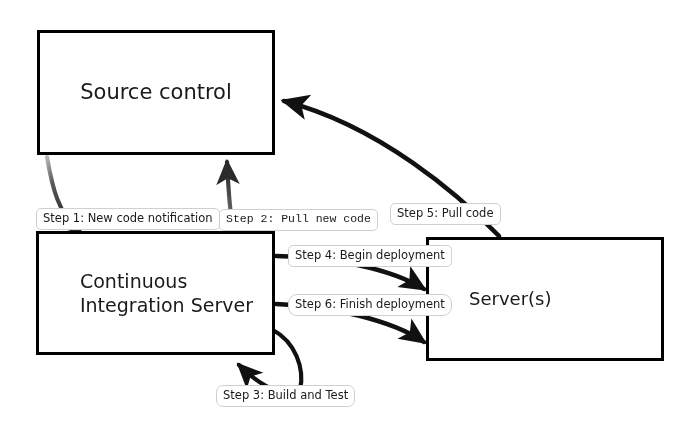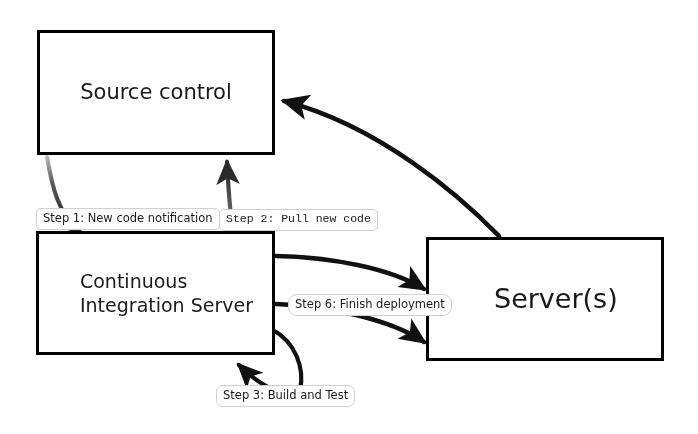--- a/index.html
+++ b/index.html
@@ -62,23 +62,22 @@
   }
   #node-servers {
     left: 426px;
     top: 237px;
     width: 238px;
     height: 124px;
     justify-content: flex-start;
     padding-left: 40px;
   }
   #node-servers .node-label {
-    font-size: 27px;
+    font-size: 18px;
     text-align: center;
-    margin-left: 25px;
   }
   .edge-label {
     position: absolute;
     background: #ffffff;
     border: 1px solid #d0d0d0;
     border-radius: 5px;
     font-family: "DejaVu Sans", sans-serif;
     font-size: 11.5px;
     color: #1a1a1a;
     padding: 3px 6px 4px 6px;
@@ -141,15 +140,17 @@
 Integration Server</div>
   </div>
 
   <div class="node-box" id="node-servers">
     <div class="node-label">Server(s)</div>
   </div>
 
   <div class="edge-label" id="label-step1">Step 1: New code notification</div>
   <div class="edge-label" id="label-step2">Step 2: Pull new code</div>
   <div class="edge-label" id="label-step3">Step 3: Build and Test</div>
+  <div class="edge-label" id="label-step4">Step 4: Begin deployment</div>
+  <div class="edge-label" id="label-step5">Step 5: Pull code</div>
   <div class="edge-label" id="label-step6">Step 6: Finish deployment</div>
 
 </div>
 
 </body></html>

